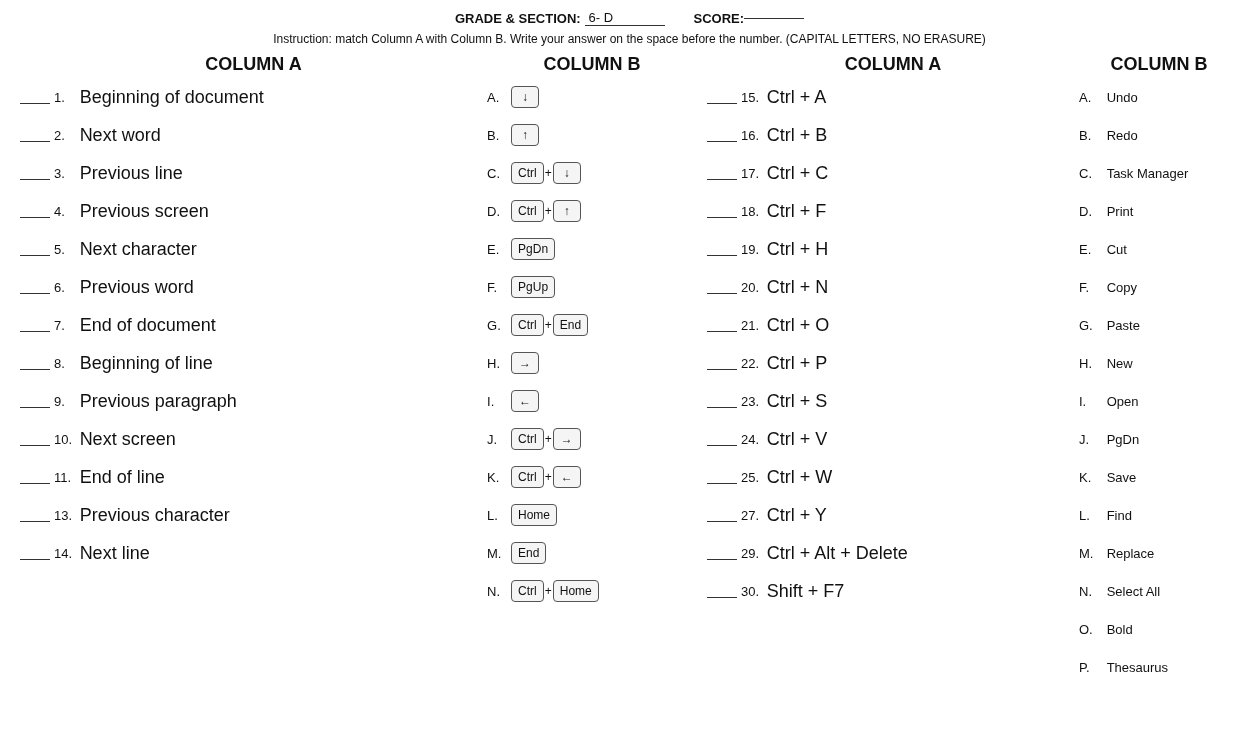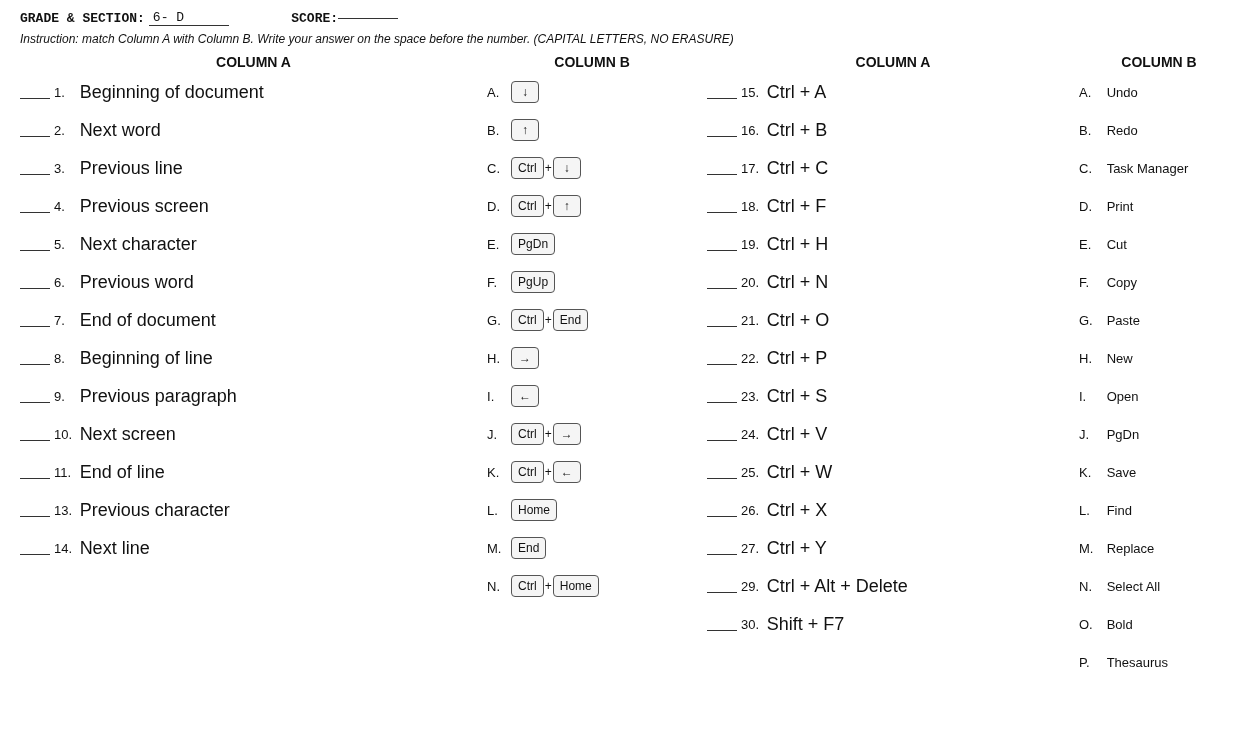--- a/index.html
+++ b/index.html
@@ -5,41 +5,39 @@
     * { box-sizing: border-box; margin: 0; padding: 0; }
     body {
       background: #fff;
       font-family: Arial, sans-serif;
       font-size: 13px;
       color: #111;
       padding: 10px 20px;
     }
     .top-bar {
       display: flex;
-      justify-content: flex-start;
+      justify-content: center;
       align-items: center;
       margin-bottom: 6px;
       font-size: 13px;
-      font-family: Liberation Mono, monospace;
     }
     .grade-section {
       border-bottom: 1px solid #333;
       padding: 0 4px;
       min-width: 80px;
       display: inline-block;
     }
     .instruction {
-      text-align: left;
-      font-style: italic;
+      text-align: center;
       font-size: 12px;
       margin-bottom: 8px;
     }
     .col-header {
       font-weight: bold;
-      font-size: 14px;
+      font-size: 18px;
       margin-bottom: 8px;
       text-align: center;
     }
     .item-row {
       display: flex;
       align-items: center;
       margin-bottom: 10px;
       min-height: 28px;
     }
     .blank {
@@ -212,21 +210,20 @@
           <div class="item-row"><span class="blank"></span><span class="item-num">16.</span>&nbsp;<span class="item-text">Ctrl + B</span></div>
           <div class="item-row"><span class="blank"></span><span class="item-num">17.</span>&nbsp;<span class="item-text">Ctrl + C</span></div>
           <div class="item-row"><span class="blank"></span><span class="item-num">18.</span>&nbsp;<span class="item-text">Ctrl + F</span></div>
           <div class="item-row"><span class="blank"></span><span class="item-num">19.</span>&nbsp;<span class="item-text">Ctrl + H</span></div>
           <div class="item-row"><span class="blank"></span><span class="item-num">20.</span>&nbsp;<span class="item-text">Ctrl + N</span></div>
           <div class="item-row"><span class="blank"></span><span class="item-num">21.</span>&nbsp;<span class="item-text">Ctrl + O</span></div>
           <div class="item-row"><span class="blank"></span><span class="item-num">22.</span>&nbsp;<span class="item-text">Ctrl + P</span></div>
           <div class="item-row"><span class="blank"></span><span class="item-num">23.</span>&nbsp;<span class="item-text">Ctrl + S</span></div>
           <div class="item-row"><span class="blank"></span><span class="item-num">24.</span>&nbsp;<span class="item-text">Ctrl + V</span></div>
           <div class="item-row"><span class="blank"></span><span class="item-num">25.</span>&nbsp;<span class="item-text">Ctrl + W</span></div>
-          <div class="item-row"><span class="blank"></span><span class="item-num">26.</span>&nbsp;<span class="item-text">Ctrl + X</span></div>
           <div class="item-row"><span class="blank"></span><span class="item-num">27.</span>&nbsp;<span class="item-text">Ctrl + Y</span></div>
           <div class="item-row"><span class="blank"></span><span class="item-num">29.</span>&nbsp;<span class="item-text">Ctrl + Alt + Delete</span></div>
           <div class="item-row"><span class="blank"></span><span class="item-num">30.</span>&nbsp;<span class="item-text">Shift + F7</span></div>
         </div>
     </div>
 
     <div style="width:160px;">
       <div class="col-header">COLUMN B</div>
       <div id="right-col-b">
           <div class="right-col-b-item"><span class="col-b-letter">A.</span>&nbsp;<span>Undo</span></div>

